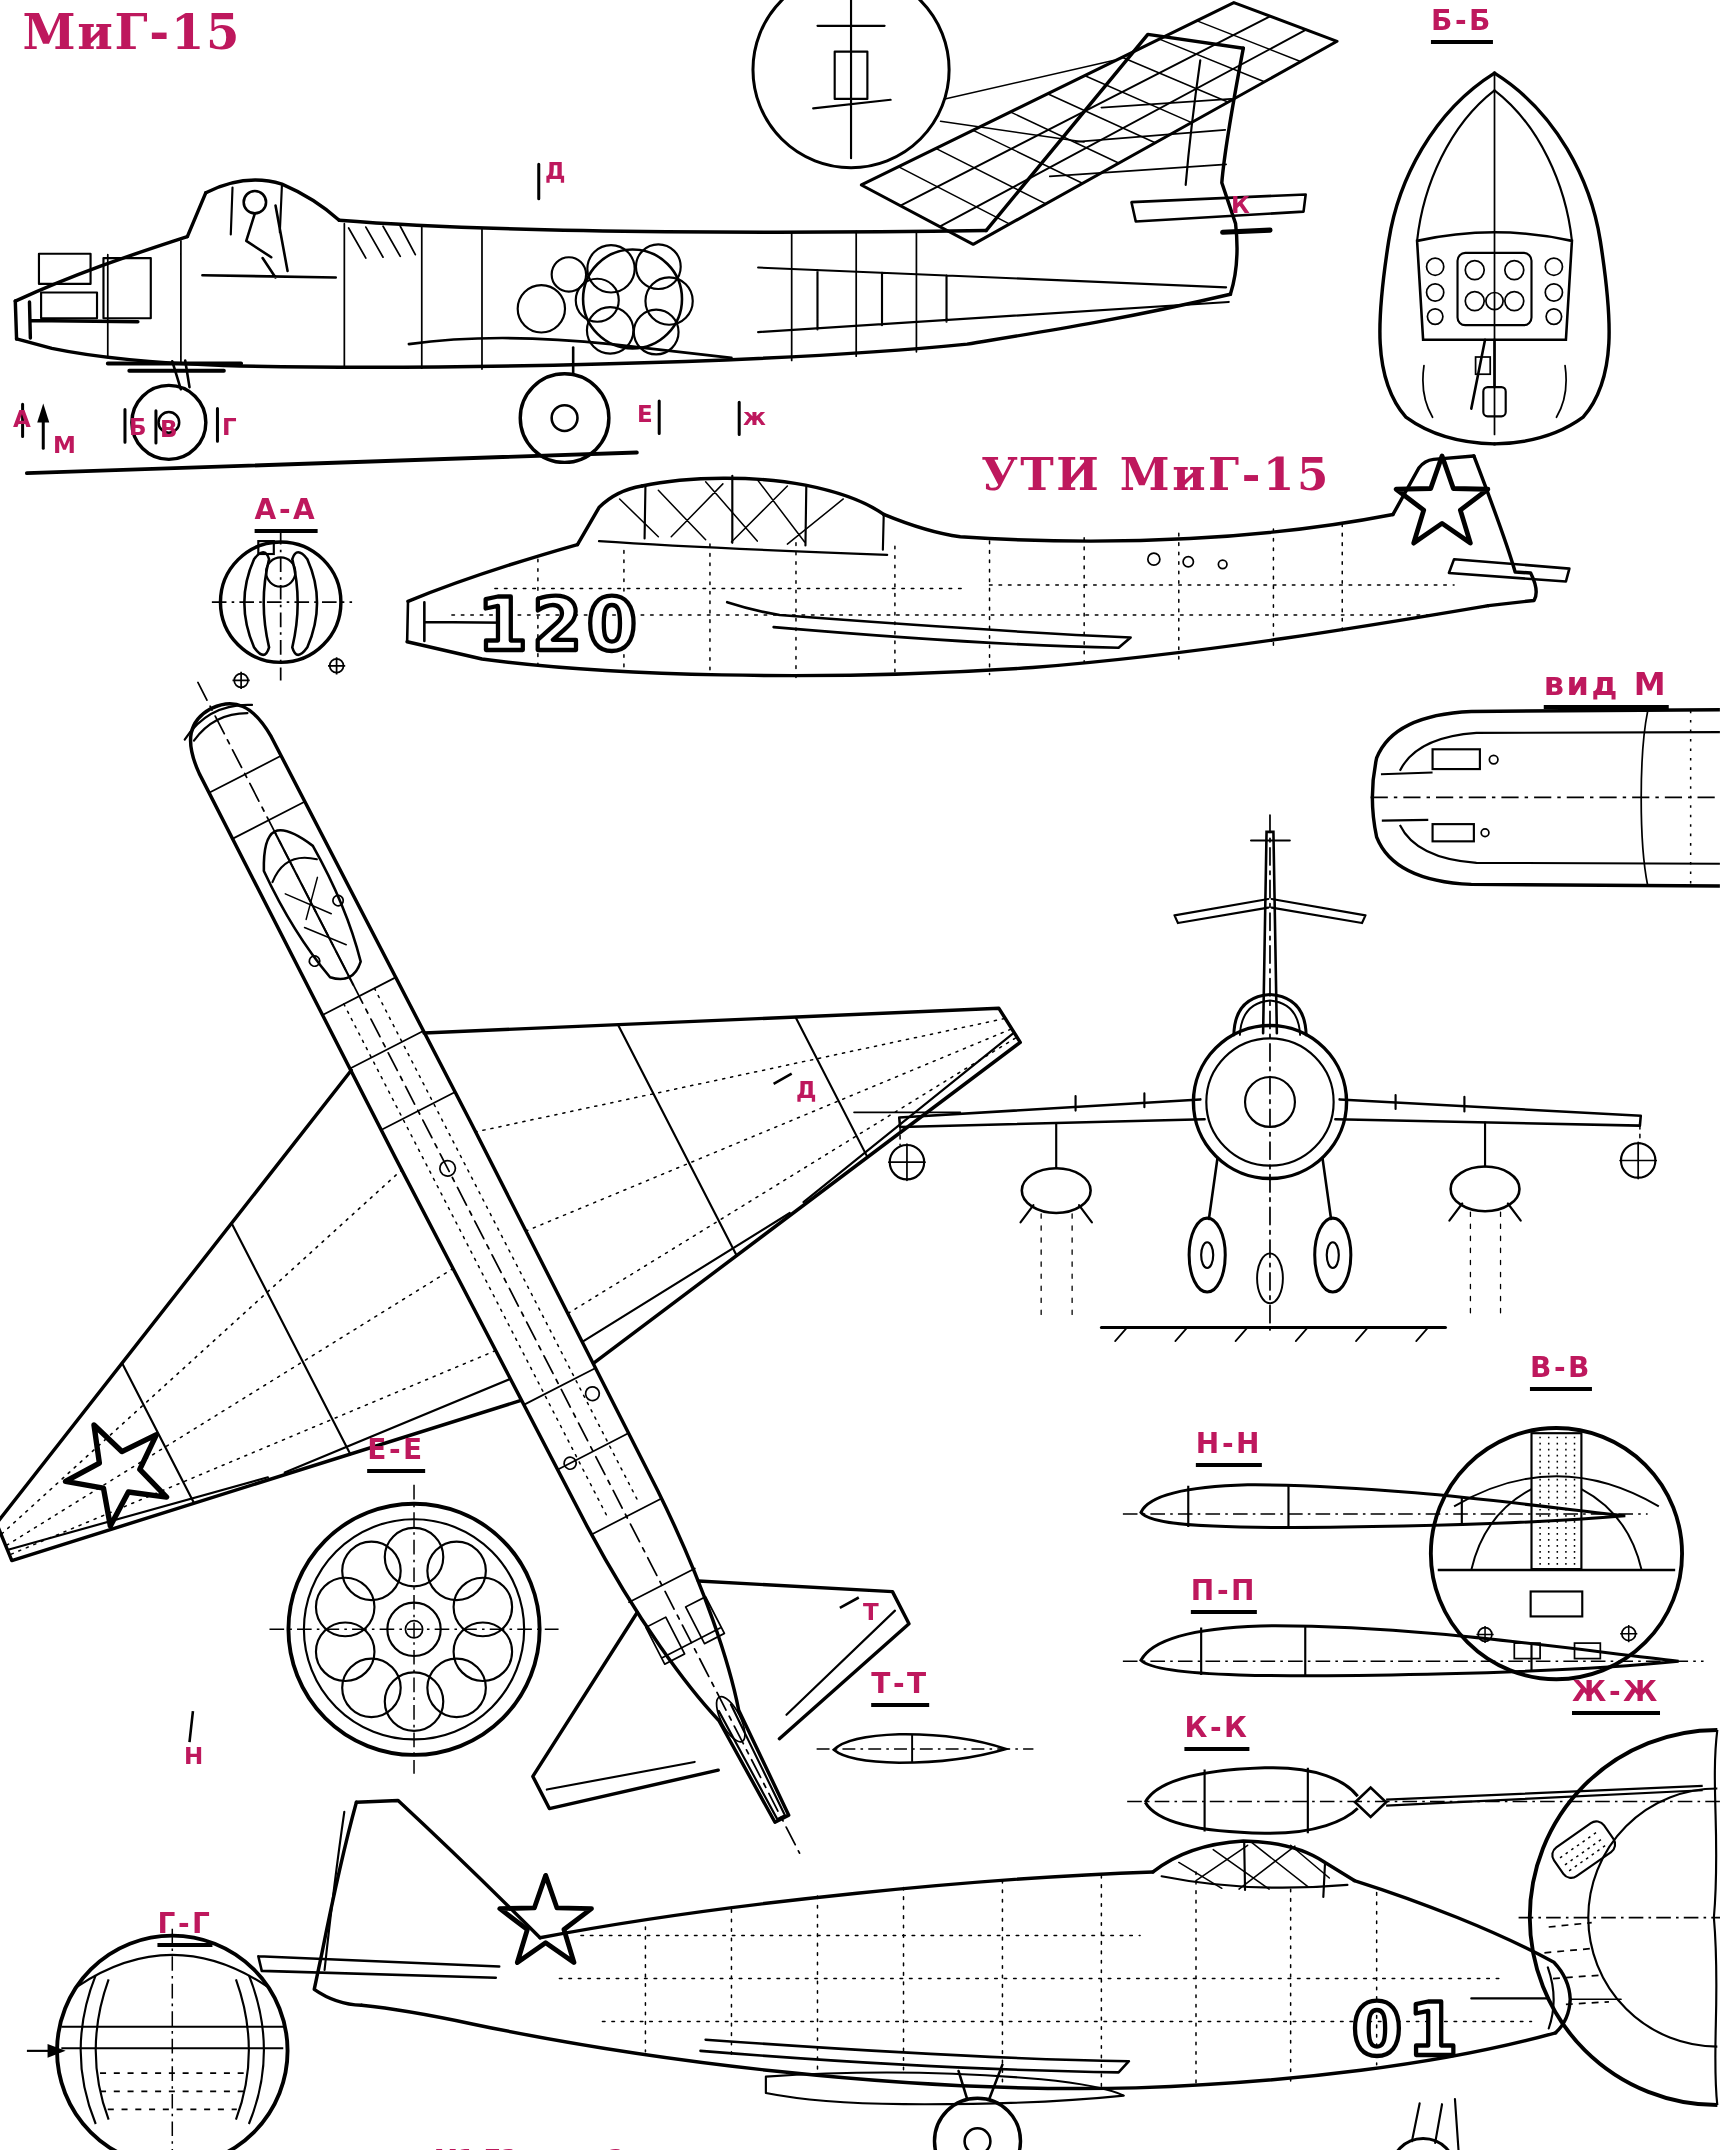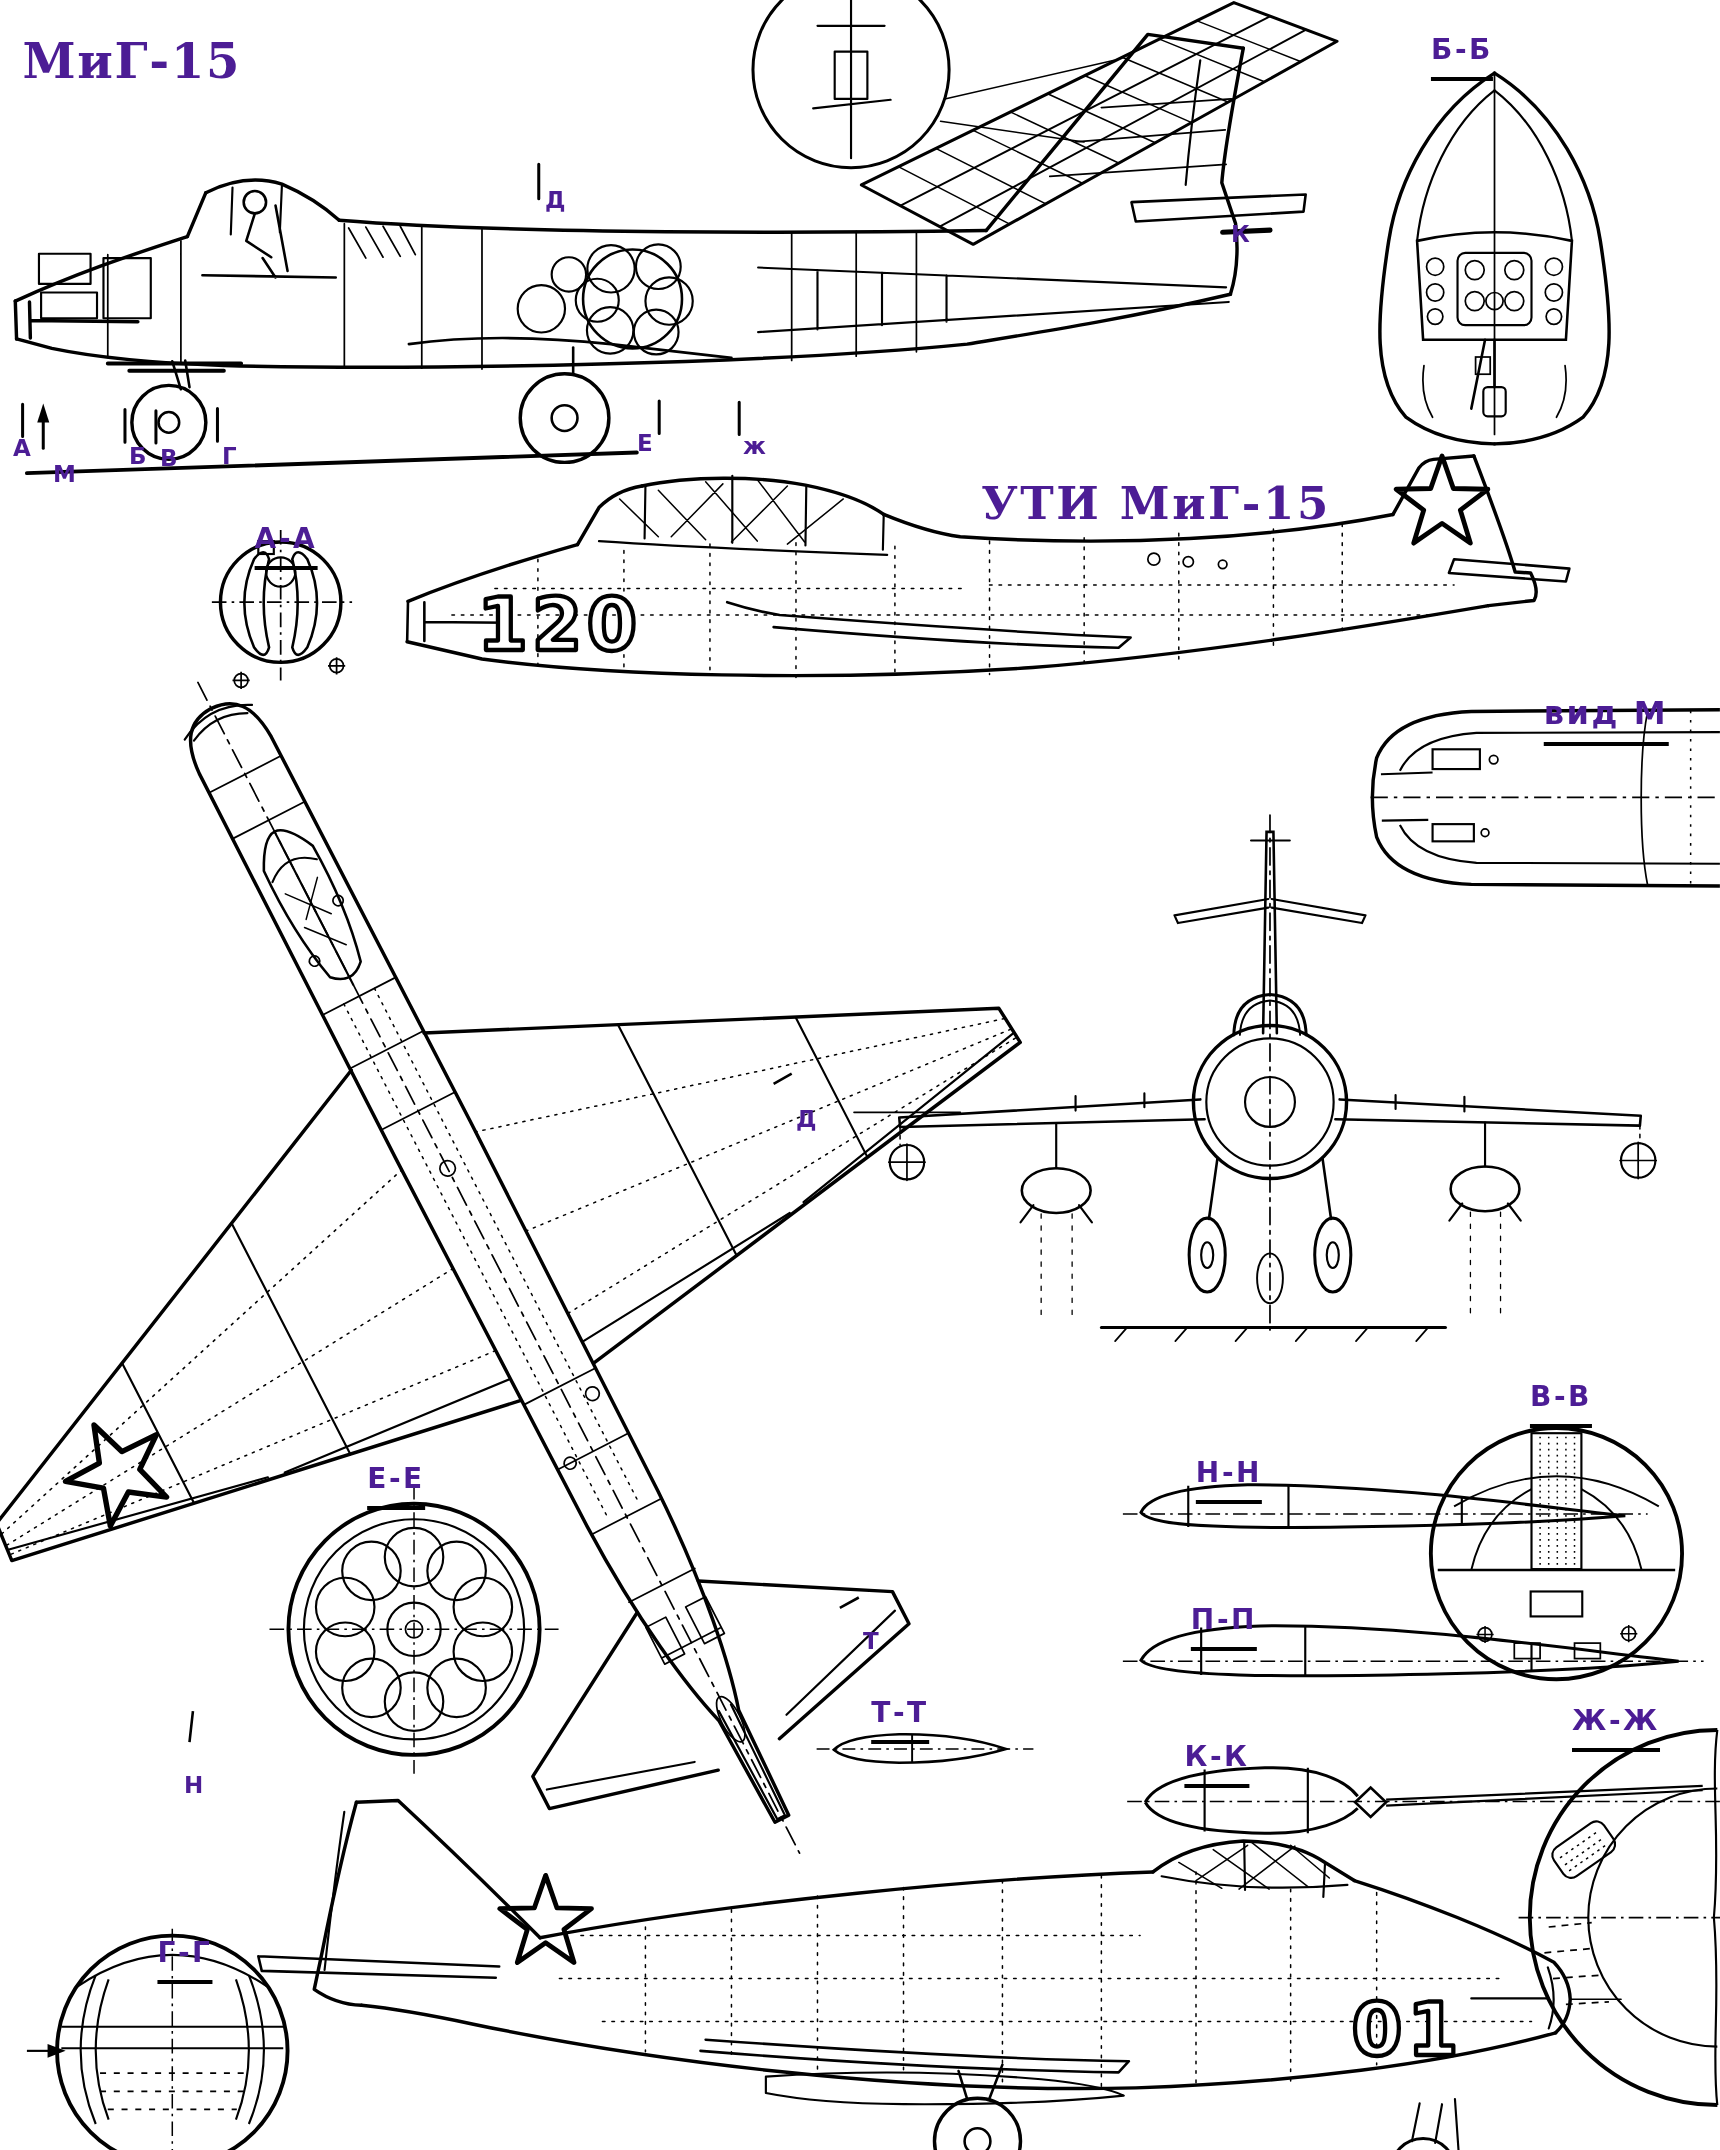--- a/index.html
+++ b/index.html
@@ -1,22 +1,22 @@
 <!DOCTYPE html>
 <html style="font-size:6.9px"><head>
 <meta charset="utf-8">
 <style>
   html,body{margin:0;padding:0;}
   body{width:1721px;height:2207px;background:#fff;position:relative;overflow:hidden;
        font-family:"DejaVu Sans",sans-serif;}
   #sheet{position:absolute;left:0;top:0;width:1721px;height:2207px;}
   svg.art{position:absolute;left:0;top:0;}
-  .label{position:absolute;color:#4c1d95;font-weight:bold;white-space:nowrap;
-         transform:translateX(-50%);line-height:1;margin-top:29px;}
-  .u{border-bottom:4.7px solid #000;padding-bottom:13px;}
+  .label{position:absolute;color:#be185d;font-weight:bold;white-space:nowrap;
+         transform:translateX(-50%);line-height:1;}
+  .u{border-bottom:4.7px solid #000;padding-bottom:5px;}
   .serif{font-family:"DejaVu Serif","Liberation Serif",serif;}
   .title{font-size:48px;letter-spacing:1.7px;transform:none;}
   .sec{font-size:28px;letter-spacing:2.6px;}
   .big{font-size:45px;letter-spacing:2.6px;}
   .mk{font-size:23px;transform:none;}
   .sc{font-size:24px;transform:none;}
 </style>
 </head>
 <body>
 

